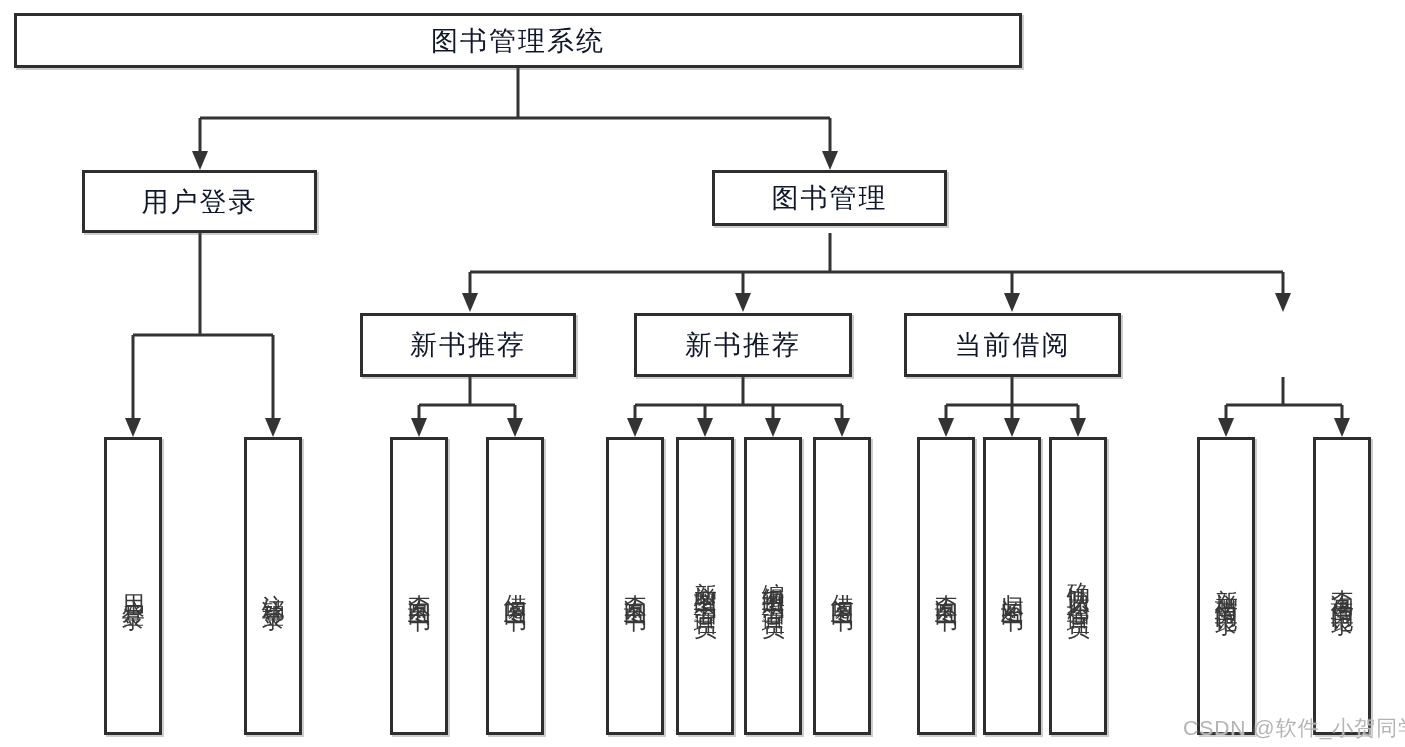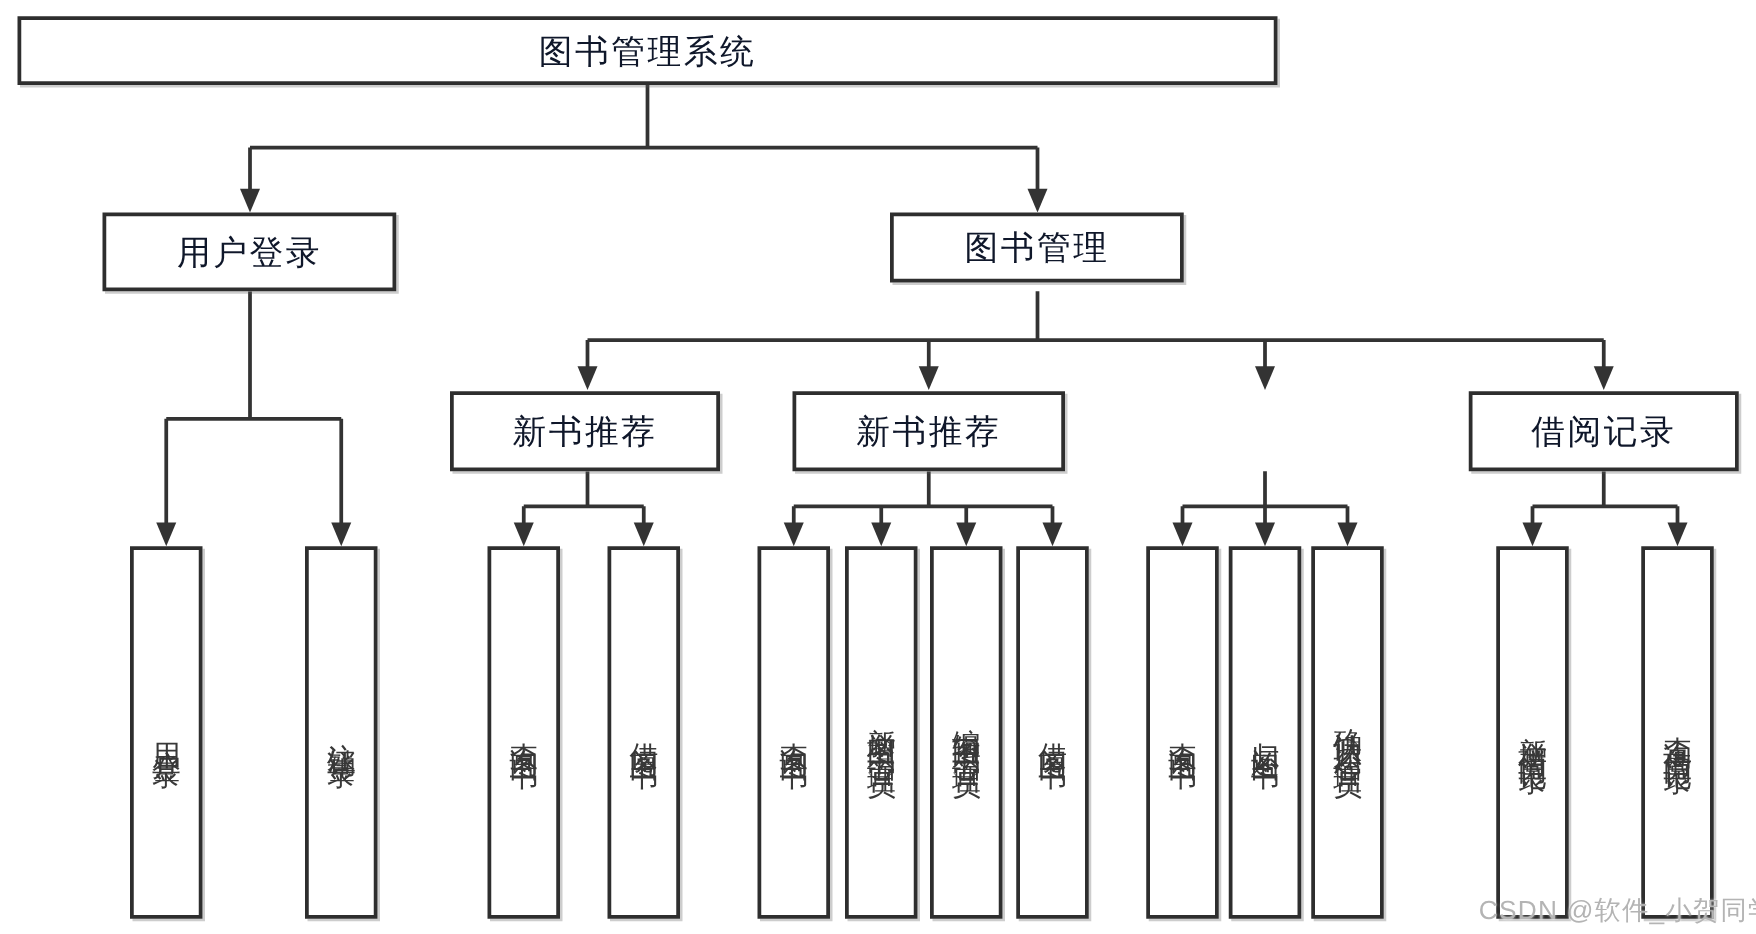--- a/index.html
+++ b/index.html
@@ -134,22 +134,22 @@
   <div class="box hbox" style="left:712px; top:170px; width:235px; height:56px">
     <span>图书管理</span>
   </div>
 
   <div class="box hbox" style="left:360px; top:313px; width:216px; height:64px">
     <span>新书推荐</span>
   </div>
   <div class="box hbox" style="left:634px; top:313px; width:218px; height:64px">
     <span>新书推荐</span>
   </div>
-  <div class="box hbox" style="left:1175px; top:313px; width:216px; height:64px">
-    <span>借阅记录</span>
+  <div class="box hbox" style="left:904px; top:313px; width:217px; height:64px">
+    <span>当前借阅</span>
   </div>
 
   <div class="box vbox" style="left:104px; top:437px">
     <span>用户登录</span>
   </div>
   <div class="box vbox" style="left:244px; top:437px">
     <span>注销登录</span>
   </div>
 
   <div class="box vbox" style="left:390px; top:437px">

